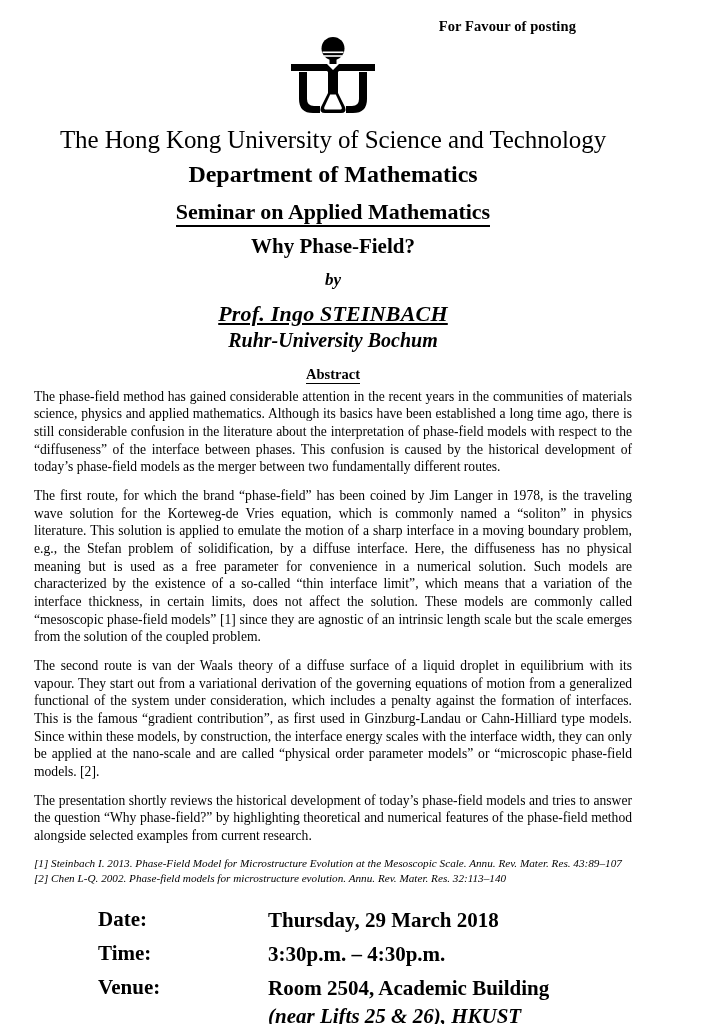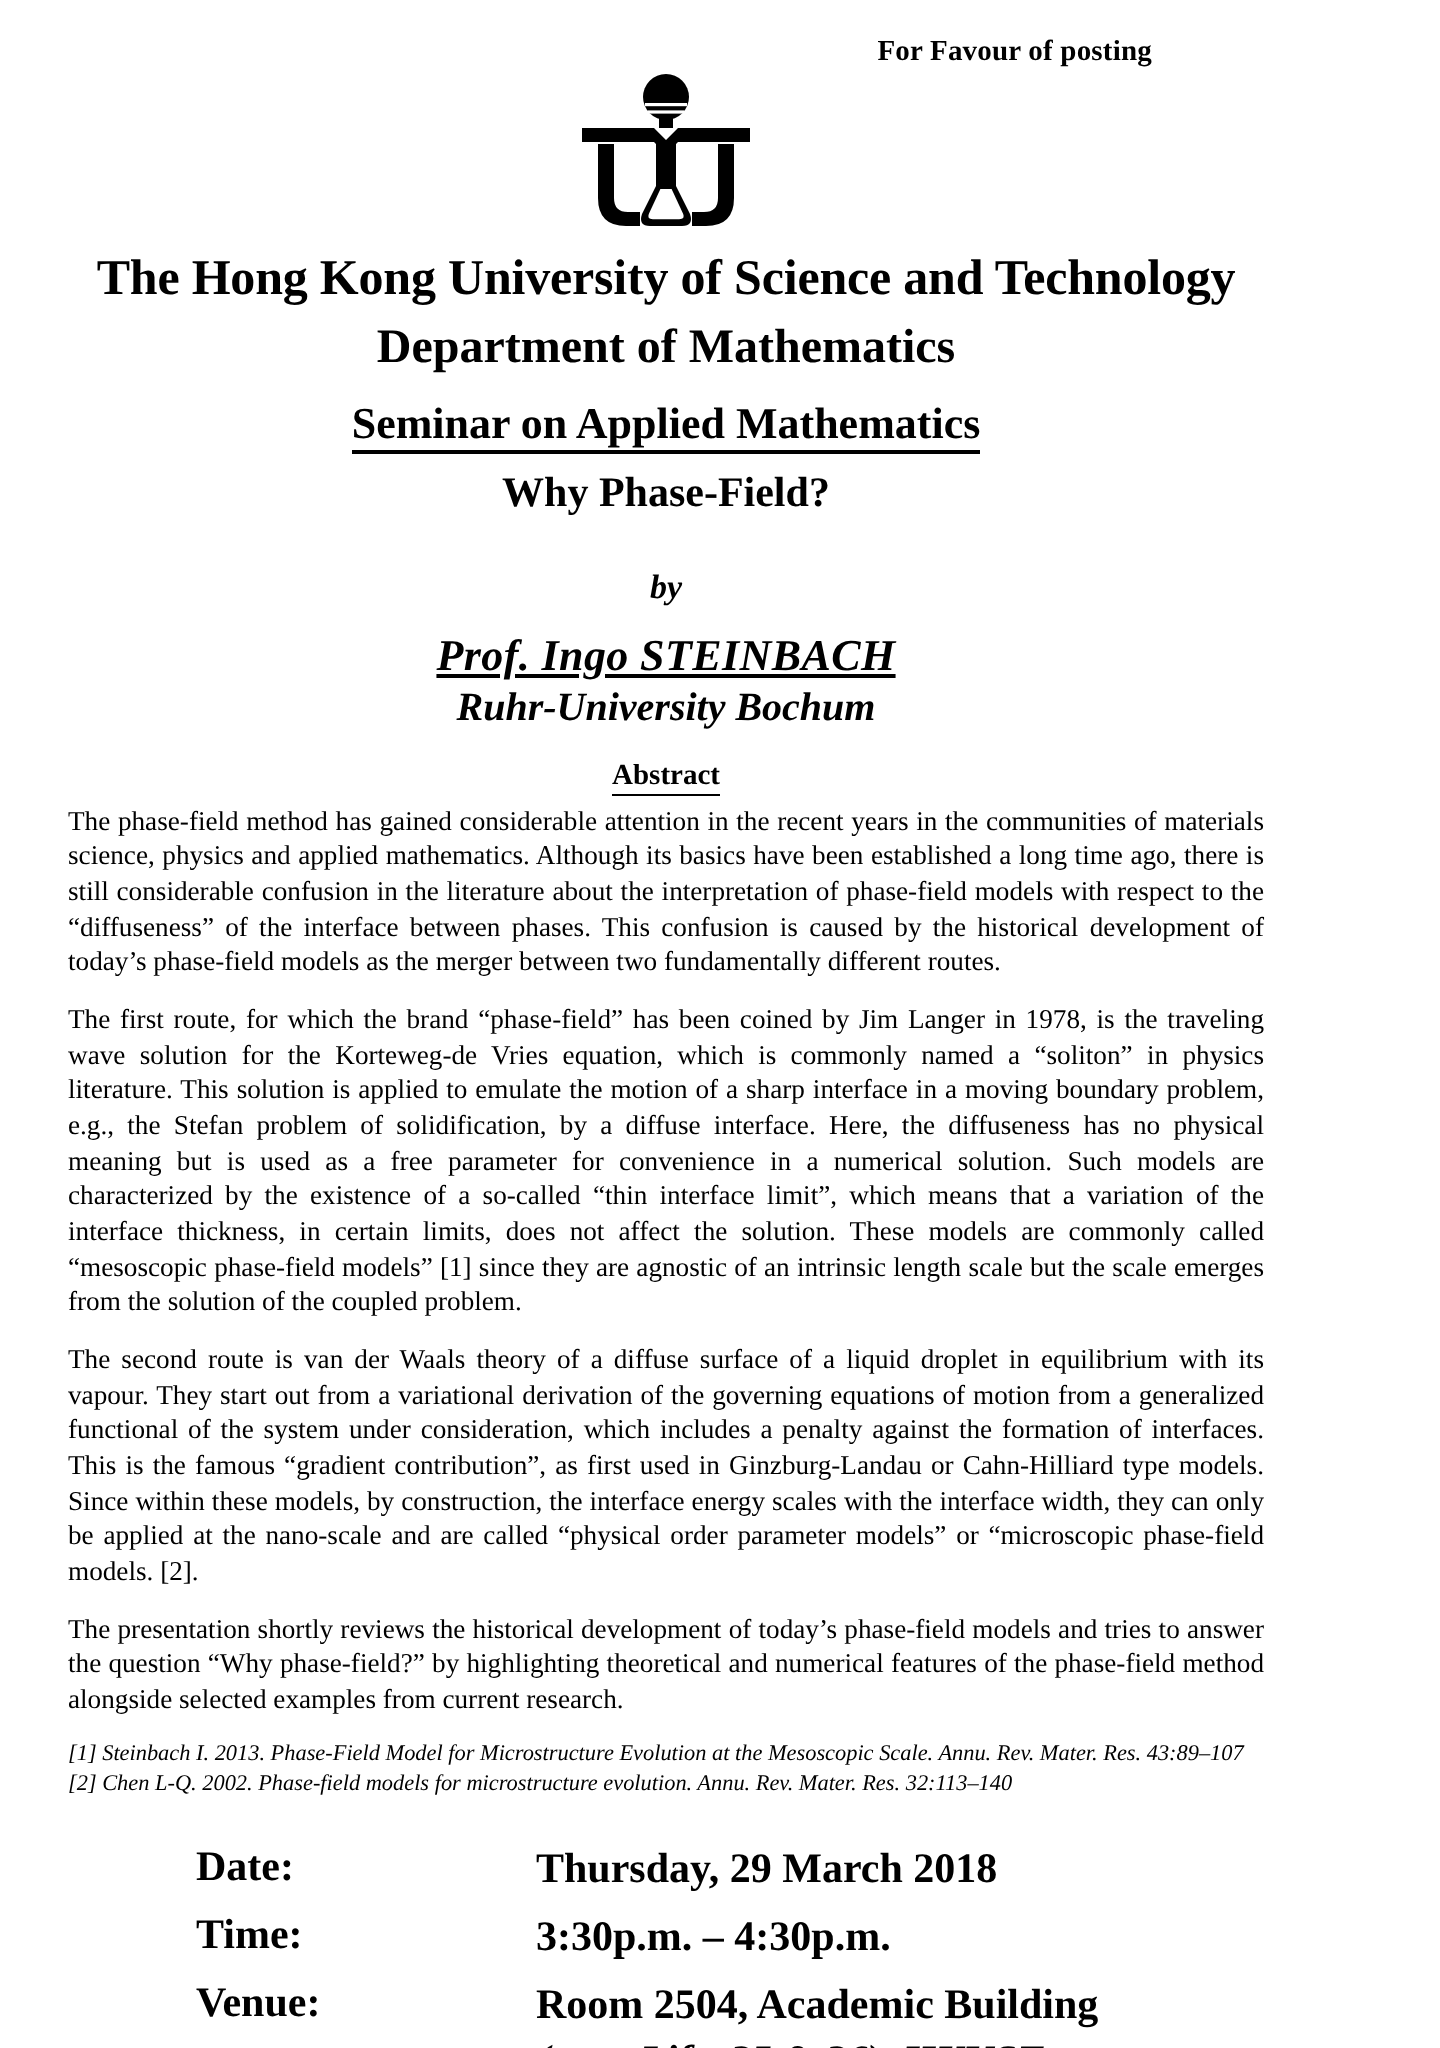--- a/index.html
+++ b/index.html
@@ -41,21 +41,21 @@
   }
   .logo {
     width: 92px;
     height: 80px;
     display: block;
   }
 
   
   .h-univ {
     text-align: center;
-    font-weight: bold;
+    font-weight: normal;
     font-size: 25px;
     line-height: 1.32;
     margin-top: 6px;
     letter-spacing: -0.1px;
   }
   .h-dept {
     text-align: center;
     font-weight: bold;
     font-size: 24px;
     line-height: 1.32;
@@ -75,21 +75,21 @@
     text-align: center;
     font-weight: bold;
     font-size: 21px;
     margin-top: 9px;
   }
   .h-by {
     text-align: center;
     font-style: italic;
     font-weight: bold;
     font-size: 17px;
-    margin-top: 25px;
+    margin-top: 11px;
   }
   .h-speaker {
     text-align: center;
     font-weight: bold;
     font-style: italic;
     font-size: 22px;
     margin-top: 11px;
     letter-spacing: 0.2px;
     text-decoration: underline;
   }

